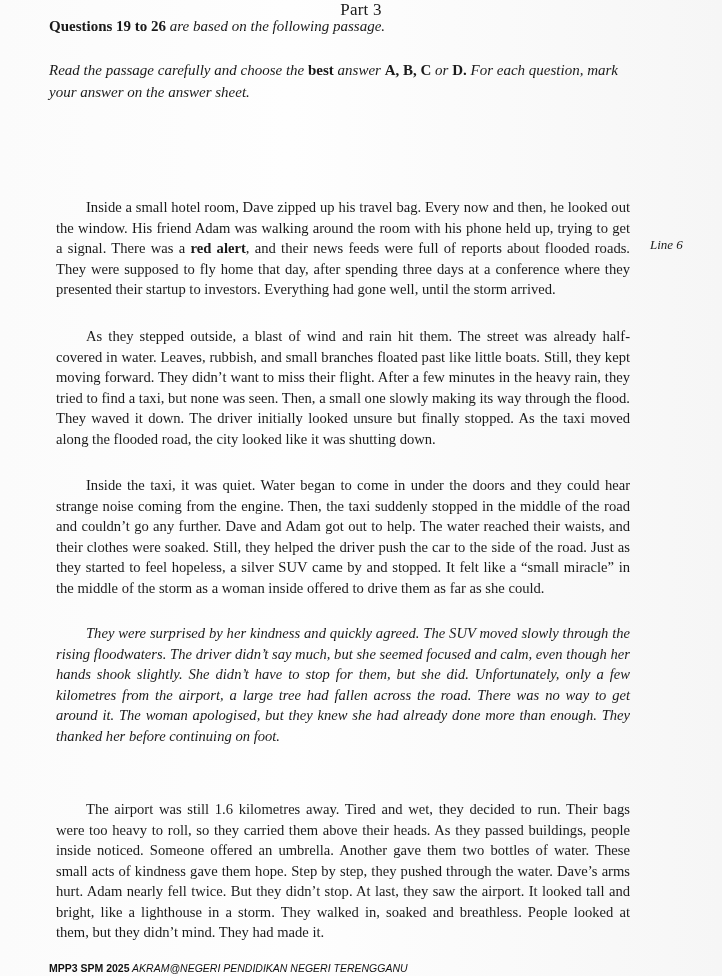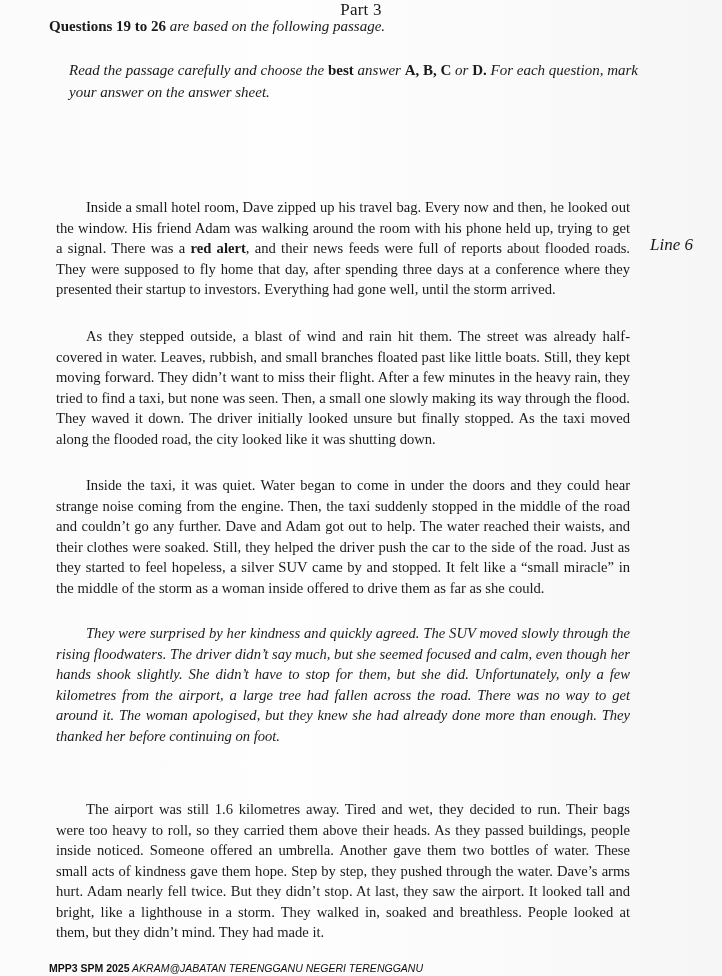--- a/index.html
+++ b/index.html
@@ -39,21 +39,20 @@
   }
   .questions-line b { font-weight: bold; }
   .questions-line i { font-style: italic; }
   .instructions {
     position: absolute;
     left: 49px; top: 59px;
     width: 590px;
     font-size: 15px;
     line-height: 22px;
     font-style: italic;
-    margin-left: 20px;
   }
   .instructions b { font-style: normal; font-weight: bold; }
   .passage {
     position: absolute;
     left: 56px;
     width: 574px;
     font-size: 14.6px;
     line-height: 20.5px;
     text-align: justify;
     text-indent: 30px;
@@ -63,21 +62,21 @@
   .p1 { top: 121px; }
   .p2 { top: 197px; }
   .p3 { top: 326px; }
   .p4 { top: 475px; }
   .p5 { top: 623px; font-style: italic; }
   .p6 { top: 752px; margin-top: 47px; }
   .line-marker {
     position: absolute;
     left: 650px; top: 235px;
     font-style: italic;
-    font-size: 17px;
+    font-size: 13px;
     line-height: 20px;
   }
   .footer {
     position: absolute;
     left: 49px; top: 961px;
     font-family: "Liberation Sans", "DejaVu Sans", sans-serif;
     font-size: 10.5px;
     line-height: 14px;
     color: #111;
   }
@@ -101,15 +100,15 @@
   <div class="line-marker">Line 6</div>
 
   <p class="passage p3">As they stepped outside, a blast of wind and rain hit them. The street was already half-covered in water. Leaves, rubbish, and small branches floated past like little boats. Still, they kept moving forward. They didn’t want to miss their flight. After a few minutes in the heavy rain, they tried to find a taxi, but none was seen. Then, a small one slowly making its way through the flood. They waved it down. The driver initially looked unsure but finally stopped. As the taxi moved along the flooded road, the city looked like it was shutting down.</p>
 
   <p class="passage p4">Inside the taxi, it was quiet. Water began to come in under the doors and they could hear strange noise coming from the engine. Then, the taxi suddenly stopped in the middle of the road and couldn’t go any further. Dave and Adam got out to help. The water reached their waists, and their clothes were soaked. Still, they helped the driver push the car to the side of the road. Just as they started to feel hopeless, a silver SUV came by and stopped. It felt like a “small miracle” in the middle of the storm as a woman inside offered to drive them as far as she could.</p>
 
   <p class="passage p5">They were surprised by her kindness and quickly agreed. The SUV moved slowly through the rising floodwaters. The driver didn’t say much, but she seemed focused and calm, even though her hands shook slightly. She didn’t have to stop for them, but she did. Unfortunately, only a few kilometres from the airport, a large tree had fallen across the road. There was no way to get around it. The woman apologised, but they knew she had already done more than enough. They thanked her before continuing on foot.</p>
 
   <p class="passage p6">The airport was still 1.6 kilometres away. Tired and wet, they decided to run. Their bags were too heavy to roll, so they carried them above their heads. As they passed buildings, people inside noticed. Someone offered an umbrella. Another gave them two bottles of water. These small acts of kindness gave them hope. Step by step, they pushed through the water. Dave’s arms hurt. Adam nearly fell twice. But they didn’t stop. At last, they saw the airport. It looked tall and bright, like a lighthouse in a storm. They walked in, soaked and breathless. People looked at them, but they didn’t mind. They had made it.</p>
 
-  <div class="footer"><b>MPP3 SPM 2025</b><i> AKRAM@JABATAN TERENGGANU NEGERI TERENGGANU</i></div>
+  <div class="footer"><b>MPP3 SPM 2025</b><i> AKRAM@NEGERI PENDIDIKAN NEGERI TERENGGANU</i></div>
 
 </div>
 
 </body></html>

